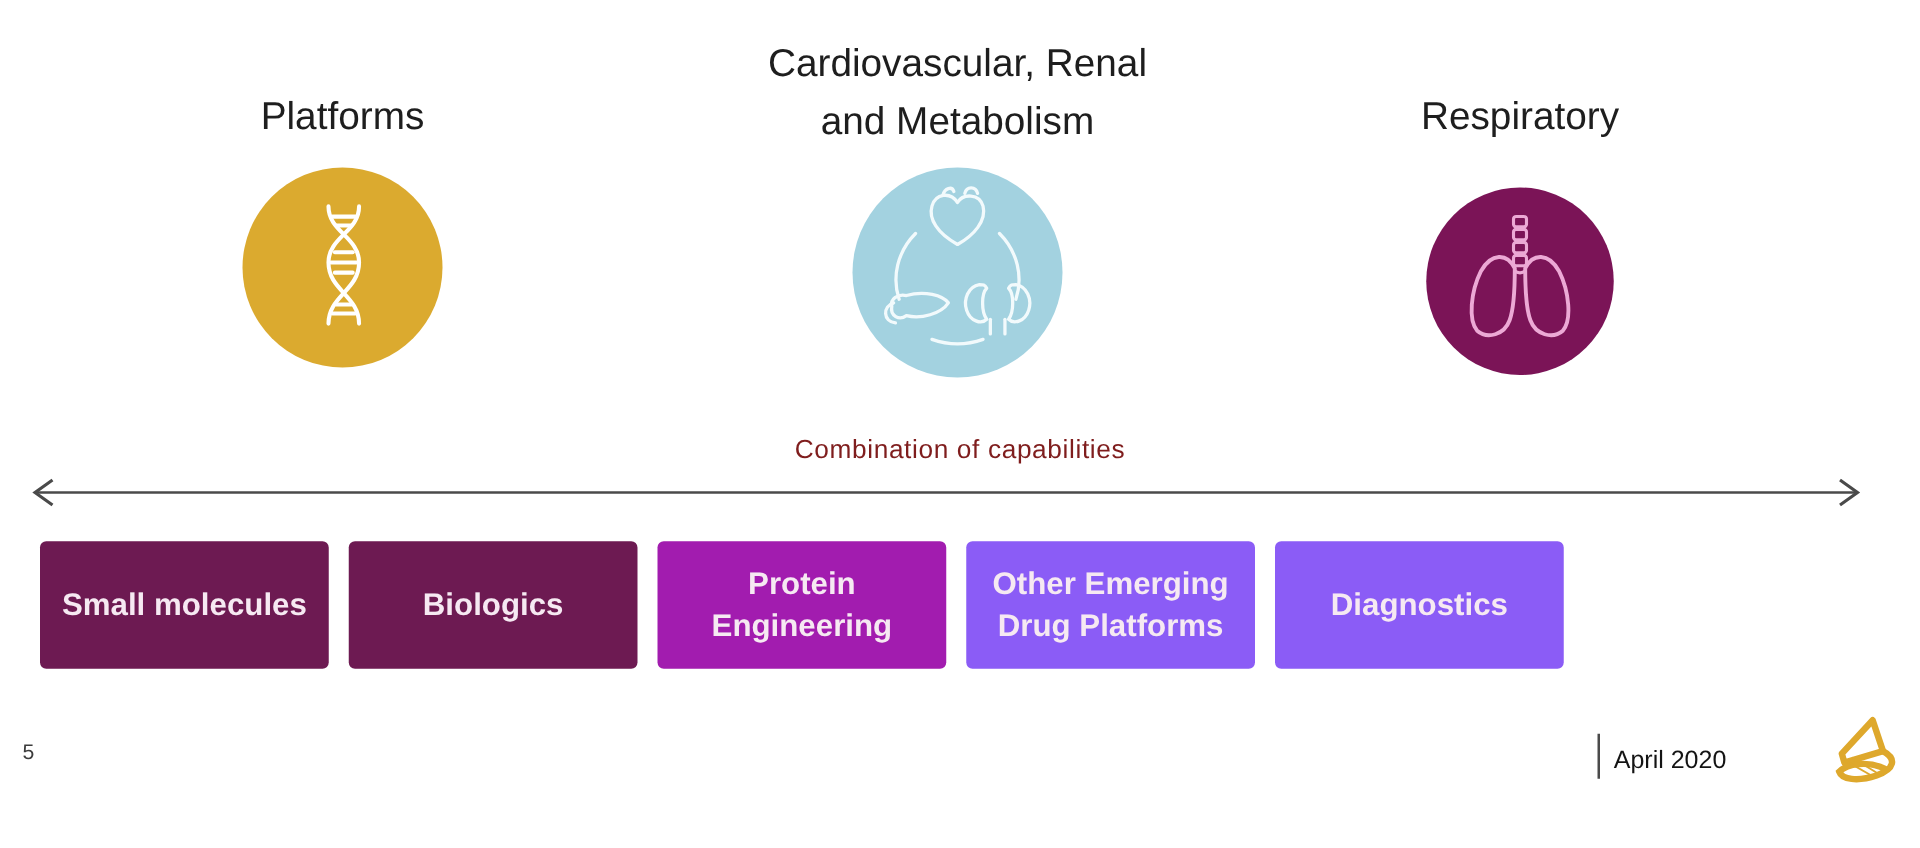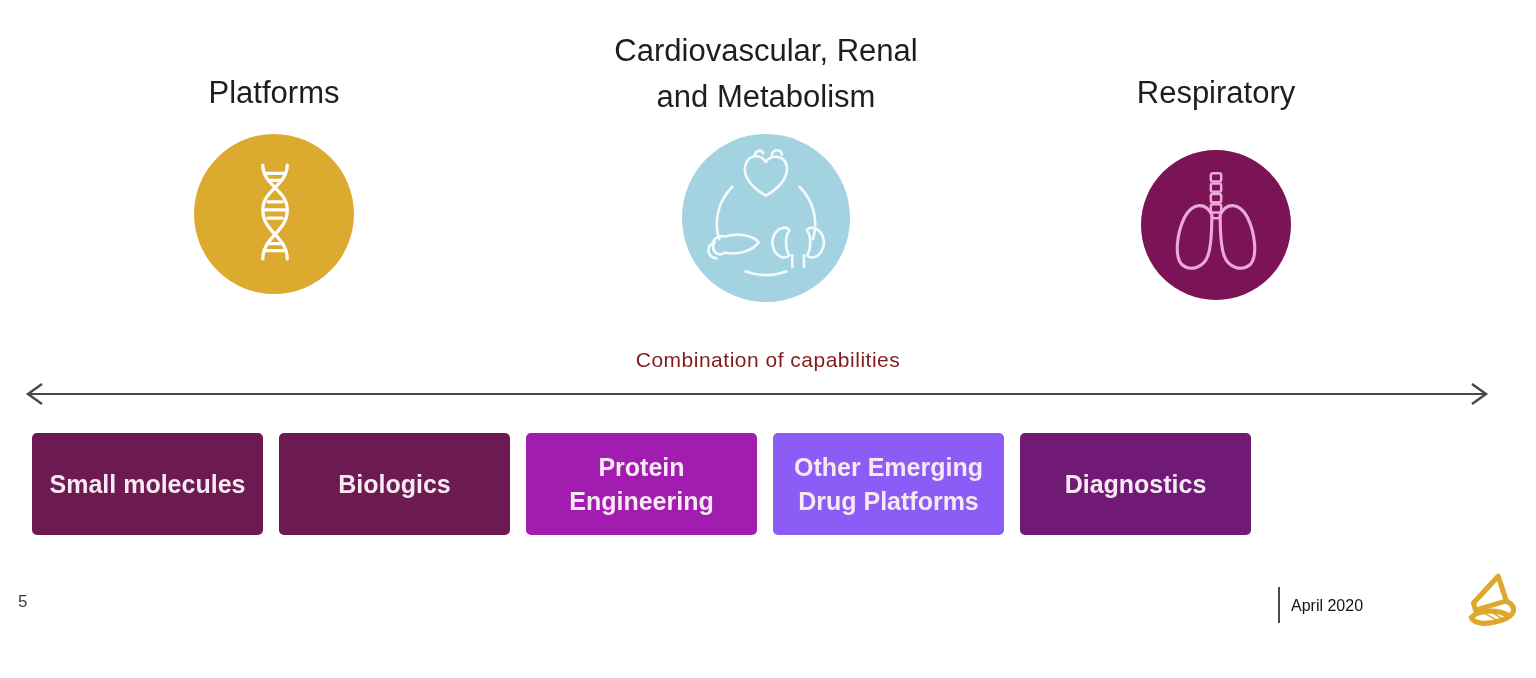--- a/index.html
+++ b/index.html
@@ -35,21 +35,21 @@
   .cap-box {
     width:231px; height:102px; border-radius:5px;
     display:flex; align-items:center; justify-content:center; text-align:center;
     font-size:25px; font-weight:bold; line-height:34px; color:#f6e9f2;
     white-space:pre-line;
   }
 
   
   .page-number   { position:absolute; left:18px;   top:592px; font-size:17px; color:#3c3c3c; }
   .footer-divider{ position:absolute; left:1278px; top:587px; width:2px; height:36px; background:#4a4a4a; }
-  .footer-date   { position:absolute; left:1291px; top:597px; font-size:16px; color:#141414; }
+  .footer-date   { position:absolute; left:1291px; top:597px; font-size:20px; color:#141414; }
   .logo          { position:absolute; left:1460px; top:569px; }
 </style>
 </head>
 <body>
 
 <div class="slide">
 
   <div class="area area-oncology">
     <div class="area-title">Platforms</div>
     <div class="circle circle-oncology" style="background-color: rgb(219, 170, 47);">
@@ -123,21 +123,21 @@
     <path d="M1454 4 L1468 14 L1454 24" fill="none" stroke="#4a4a4a" stroke-width="2.5"></path>
   </svg>
 
   <div class="cap-row">
     <div class="cap-box" style="background-color: rgb(109, 26, 82);">Small molecules</div>
     <div class="cap-box" style="background-color: rgb(109, 26, 82); text-align: right;">Biologics</div>
     <div class="cap-box" style="background-color: #a21caf;">Protein
 Engineering</div>
     <div class="cap-box" style="background-color: #8b5cf6;">Other Emerging
 Drug Platforms</div>
-    <div class="cap-box" style="background-color: #701a75;">Diagnostics</div>
+    <div class="cap-box" style="background-color: #8b5cf6;">Diagnostics</div>
   </div>
 
   <div class="page-number">5</div>
   <div class="footer-divider"></div>
   <div class="footer-date">April 2020</div>
 
   <span class="logo">
     <svg width="66" height="72" viewBox="0 0 64 70" fill="none" stroke="#DEA82C">
       <path d="M13 33 L37 7 L45 31 L15 40 Z" stroke-width="5" stroke-linejoin="round"></path>
       <path d="M45 31 C56 37 54 45 40 50 C25 55 13 53 11 47 C17 41 33 38 47 45" stroke-width="5" stroke-linecap="round"></path>

